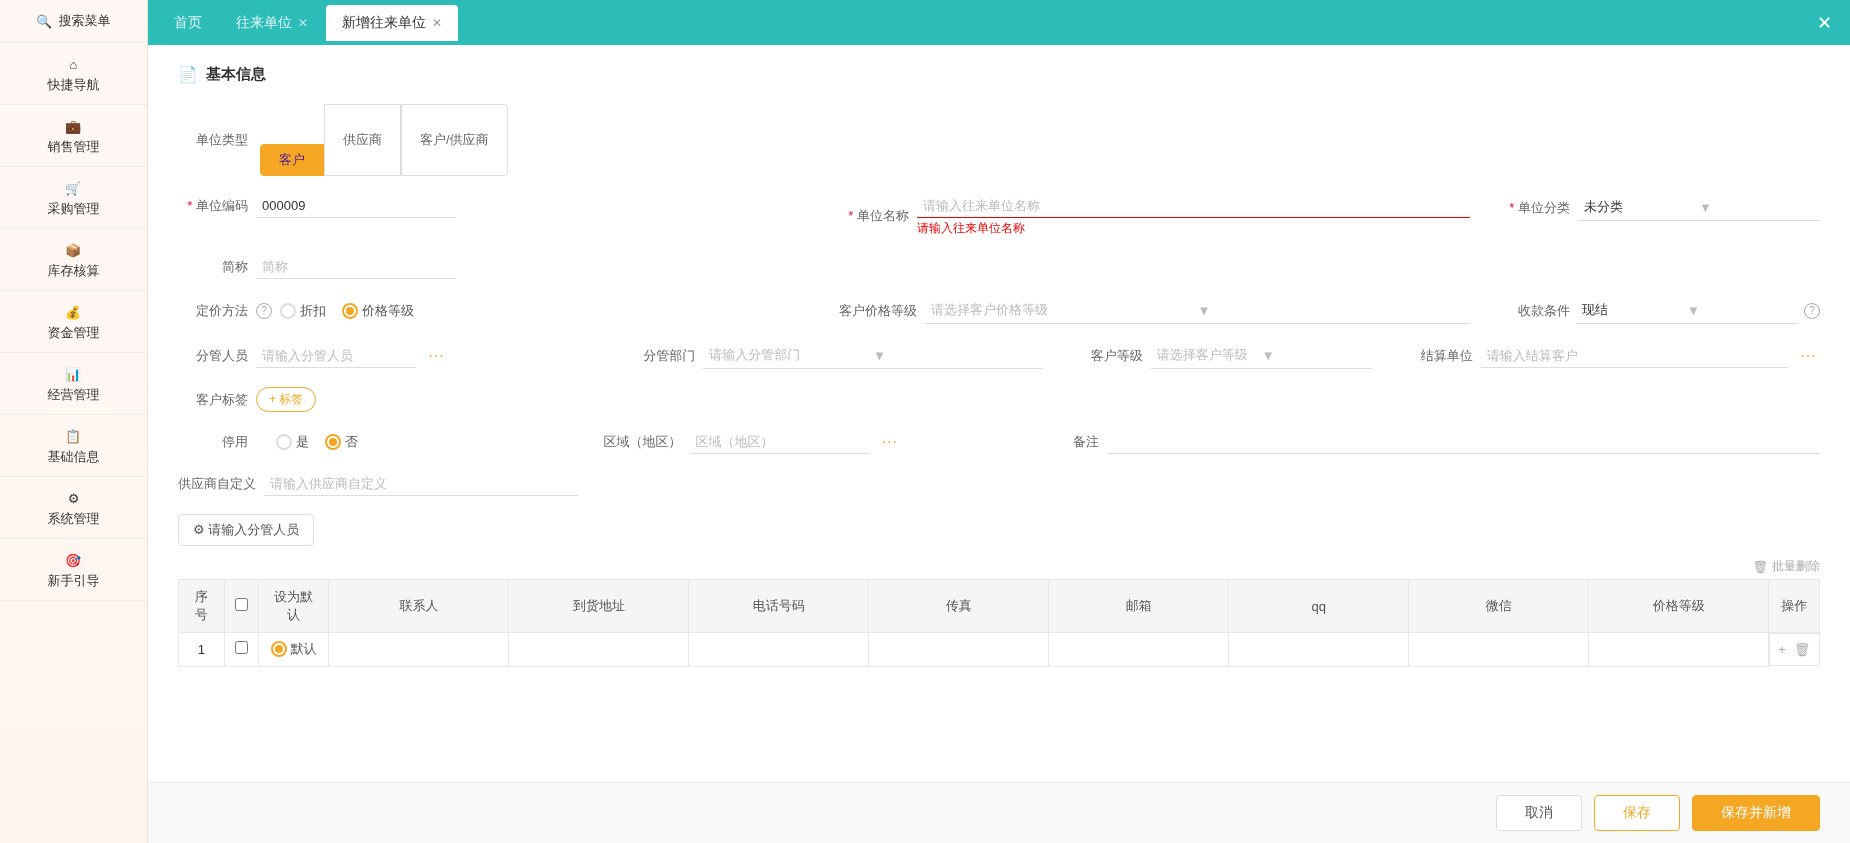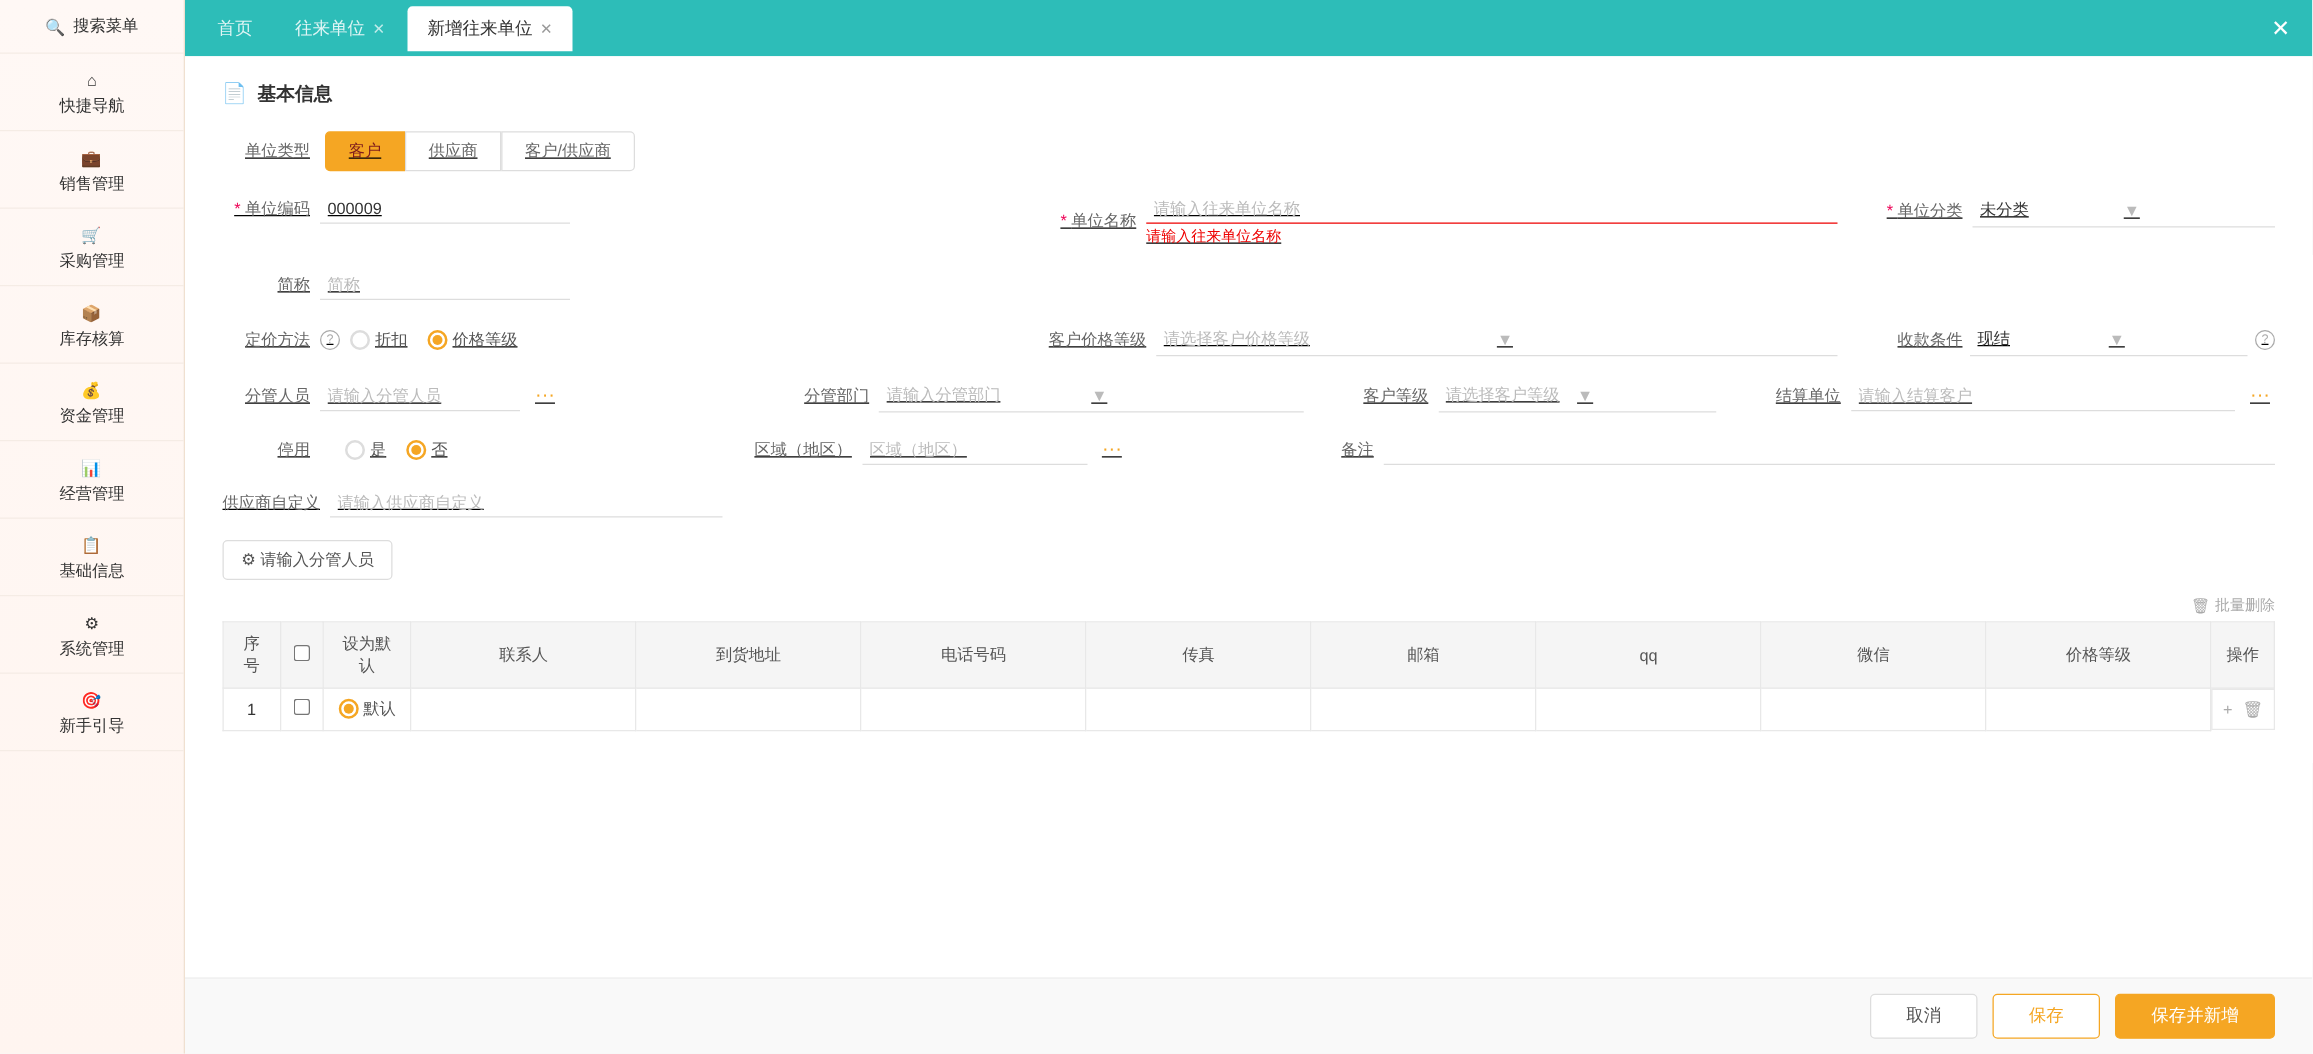--- a/index.html
+++ b/index.html
@@ -102,21 +102,20 @@
       align-items: flex-start;
       margin-bottom: 18px;
       gap: 0;
     }
     .form-field {
       display: flex;
       align-items: center;
       flex: 1;
       gap: 8px;
       min-width: 0;
-      text-decoration: underline;
     }
     .field-label {
       font-size: 13px;
       color: #666;
       white-space: nowrap;
       min-width: 70px;
       text-align: right;
     }
     .required::before {
       content: '* ';
@@ -152,22 +151,23 @@
       border: 1px solid #ddd;
       background: white;
       cursor: pointer;
       font-size: 13px;
       color: #666;
     }
     .unit-type-btn:first-child { border-radius: 4px 0 0 4px; }
     .unit-type-btn:last-child { border-radius: 0 4px 4px 0; }
     .unit-type-btn.active {
       background: #f5a623;
-      color: #7f1d1d;
+      color: #4c1d95;
       border-color: #f5a623;
+      margin-top: 40px;
     }
 
     
     .select-field {
       display: flex;
       align-items: center;
       border-bottom: 1px solid #ddd;
       padding: 4px 6px;
       cursor: pointer;
       flex: 1;
@@ -468,20 +468,26 @@
           <span class="chevron">▼</span>
         </div>
       </div>
       <div class="form-field" style="align-items:center; flex:1;">
         <span class="field-label">结算单位</span>
         <input class="field-input" type="text" placeholder="请输入结算客户" style="">
         <span class="more-btn">···</span>
       </div>
     </div>
 
+    <div class="form-row" style="align-items:center;">
+      <div class="form-field" style="align-items:center;">
+        <span class="field-label">客户标签</span>
+        <div class="tag-add">+ 标签</div>
+      </div>
+    </div>
 
     <div class="form-row" style="gap:30px; align-items:center;">
       <div class="form-field" style="align-items:center;gap:28px;">
         <span class="field-label">停用</span>
         <div class="radio-group">
           <label class="radio-item">
             <div class="radio-dot"></div>
             <span>是</span>
           </label>
           <label class="radio-item">

